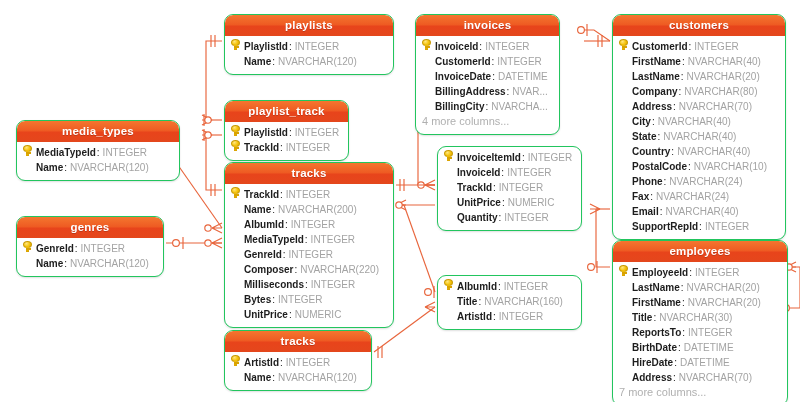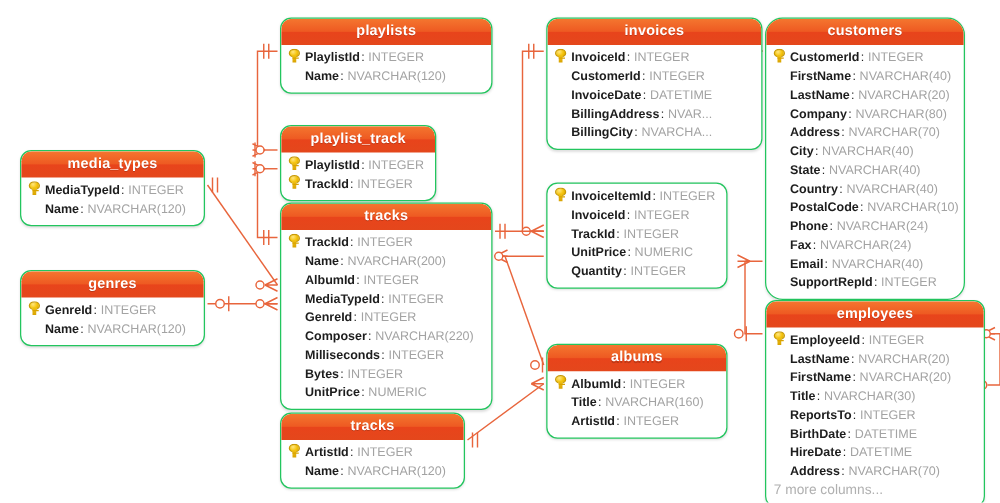--- a/index.html
+++ b/index.html
@@ -279,21 +279,21 @@
             <span class="coltype">INTEGER</span>
           </div>
           <div class="col">
             <span class="keyslot"></span>
             <span class="colname">Name</span>
             <span class="colsep">:</span>
             <span class="coltype">NVARCHAR(120)</span>
           </div>
         </div>
       </div>
-      <div class="table" style="left: 16px; top: 120px; width: 148px;">
+      <div class="table" style="left: 16px; top: 120px; width: 164px;">
         <div class="thead">media_types</div>
         <div class="tbody">
           <div class="col">
             <span class="keyslot"><span class="key"><b></b><i></i><u></u></span></span>
             <span class="colname">MediaTypeId</span>
             <span class="colsep">:</span>
             <span class="coltype">INTEGER</span>
           </div>
           <div class="col">
             <span class="keyslot"></span>
@@ -313,21 +313,21 @@
             <span class="coltype">INTEGER</span>
           </div>
           <div class="col">
             <span class="keyslot"></span>
             <span class="colname">Name</span>
             <span class="colsep">:</span>
             <span class="coltype">NVARCHAR(120)</span>
           </div>
         </div>
       </div>
-      <div class="table" style="left: 437px; top: 14px; width: 173px;">
+      <div class="table" style="left: 415px; top: 14px; width: 145px;">
         <div class="thead">invoices</div>
         <div class="tbody">
           <div class="col">
             <span class="keyslot"><span class="key"><b></b><i></i><u></u></span></span>
             <span class="colname">InvoiceId</span>
             <span class="colsep">:</span>
             <span class="coltype">INTEGER</span>
           </div>
           <div class="col">
             <span class="keyslot"></span>
@@ -346,20 +346,21 @@
             <span class="colname">BillingAddress</span>
             <span class="colsep">:</span>
             <span class="coltype">NVAR...</span>
           </div>
           <div class="col">
             <span class="keyslot"></span>
             <span class="colname">BillingCity</span>
             <span class="colsep">:</span>
             <span class="coltype">NVARCHA...</span>
           </div>
+          <div class="more">4 more columns...</div>
         </div>
       </div>
       <div class="table" style="left: 437px; top: 146px; width: 145px;">
         <div class="tbody">
           <div class="col">
             <span class="keyslot"><span class="key"><b></b><i></i><u></u></span></span>
             <span class="colname">InvoiceItemId</span>
             <span class="colsep">:</span>
             <span class="coltype">INTEGER</span>
           </div>
@@ -383,21 +384,20 @@
           </div>
           <div class="col">
             <span class="keyslot"></span>
             <span class="colname">Quantity</span>
             <span class="colsep">:</span>
             <span class="coltype">INTEGER</span>
           </div>
         </div>
       </div>
       <div class="table" style="left: 437px; top: 275px; width: 145px;">
-        <div class="thead">albums</div>
         <div class="tbody">
           <div class="col">
             <span class="keyslot"><span class="key"><b></b><i></i><u></u></span></span>
             <span class="colname">AlbumId</span>
             <span class="colsep">:</span>
             <span class="coltype">INTEGER</span>
           </div>
           <div class="col">
             <span class="keyslot"></span>
             <span class="colname">Title</span>
@@ -405,21 +405,21 @@
             <span class="coltype">NVARCHAR(160)</span>
           </div>
           <div class="col">
             <span class="keyslot"></span>
             <span class="colname">ArtistId</span>
             <span class="colsep">:</span>
             <span class="coltype">INTEGER</span>
           </div>
         </div>
       </div>
-      <div class="table" style="left: 612px; top: 14px; width: 160px; border-radius: 14px;">
+      <div class="table" style="left: 612px; top: 14px; width: 174px;">
         <div class="thead">customers</div>
         <div class="tbody">
           <div class="col">
             <span class="keyslot"><span class="key"><b></b><i></i><u></u></span></span>
             <span class="colname">CustomerId</span>
             <span class="colsep">:</span>
             <span class="coltype">INTEGER</span>
           </div>
           <div class="col">
             <span class="keyslot"></span>

